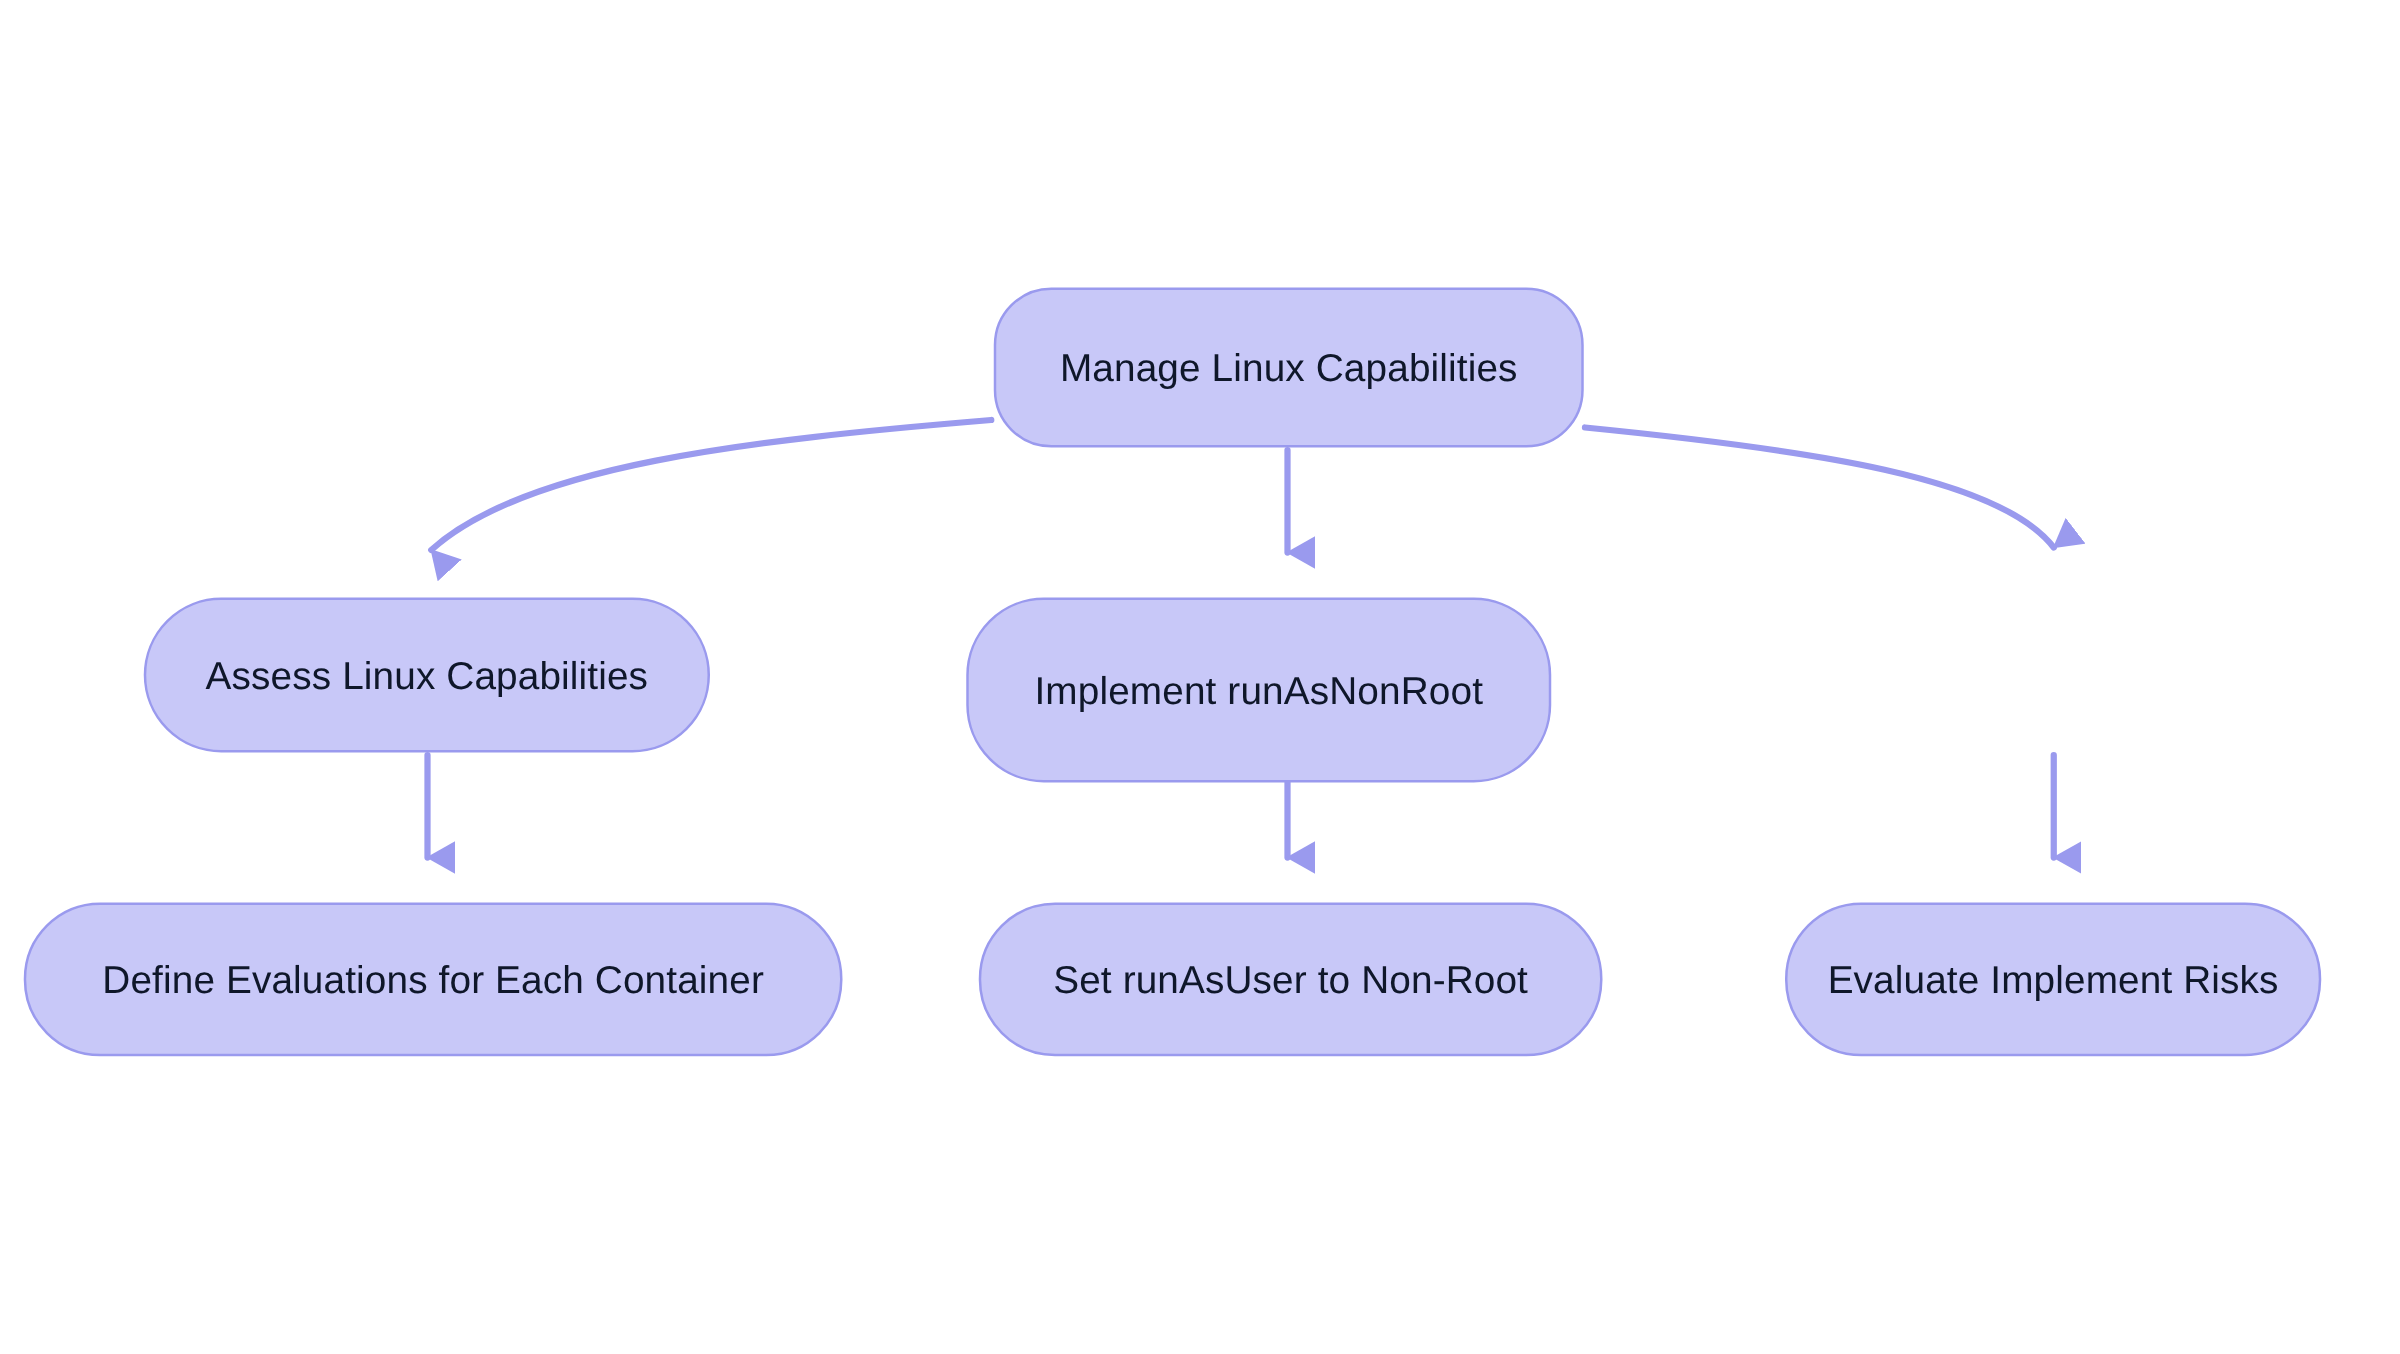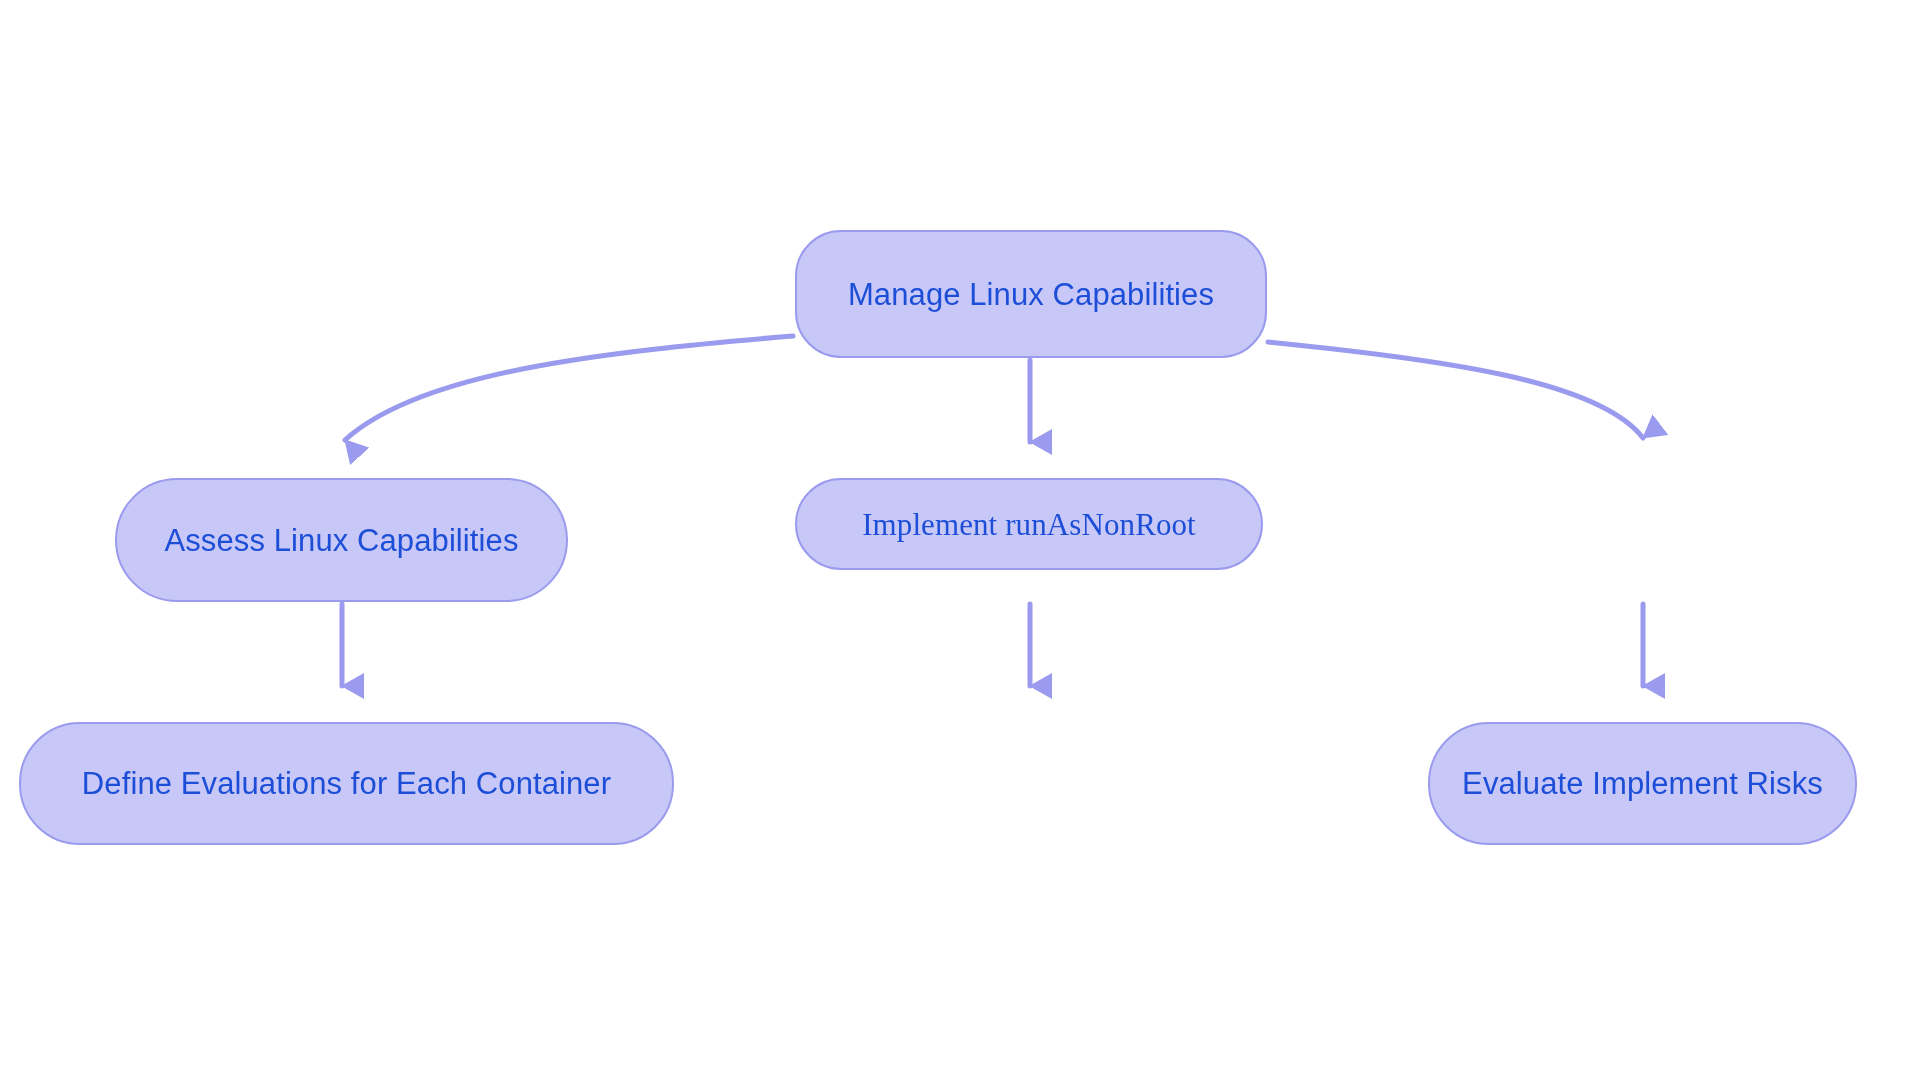--- a/index.html
+++ b/index.html
@@ -38,45 +38,44 @@
     border: 2px solid #9a9aee;
     border-radius: 64px;
     color: #2929cc;
     white-space: nowrap;
   }
   .node .label {
     font-size: 31px;
     font-weight: 400;
     letter-spacing: 0.1px;
     line-height: 1;
-    color: #1d4ed8;
+    color: #0f172a;
   }
   
   #node-root {
     left: 795px;
     top: 230px;
     width: 472px;
     height: 128px;
     border-radius: 46px;
   }
   
   #node-assess-linux-capabilities {
     left: 115px;
     top: 478px;
     width: 453px;
     height: 124px;
     border-radius: 62px;
   }
   #node-implement-runasnonroot {
-    left: 795px;
+    left: 773px;
     top: 478px;
     width: 468px;
-    height: 92px;
+    height: 148px;
     border-radius: 62px;
-    font-family: Liberation Serif, serif;
   }
   #node-conduct-periodic-evaluations {
     left: 1382px;
     top: 478px;
     width: 522px;
     height: 124px;
     border-radius: 62px;
   }
   
   #node-define-capabilities {
@@ -139,18 +138,21 @@
 
   <div class="node" id="node-implement-runasnonroot">
     <span class="label">Implement runAsNonRoot</span>
   </div>
 
 
   <div class="node" id="node-define-capabilities">
     <span class="label">Define Evaluations for Each Container</span>
   </div>
 
+  <div class="node" id="node-set-runasuser">
+    <span class="label">Set runAsUser to Non-Root</span>
+  </div>
 
   <div class="node" id="node-evaluate-evolving-risks">
     <span class="label">Evaluate Implement Risks</span>
   </div>
 
 </div>
 
 </body></html>

